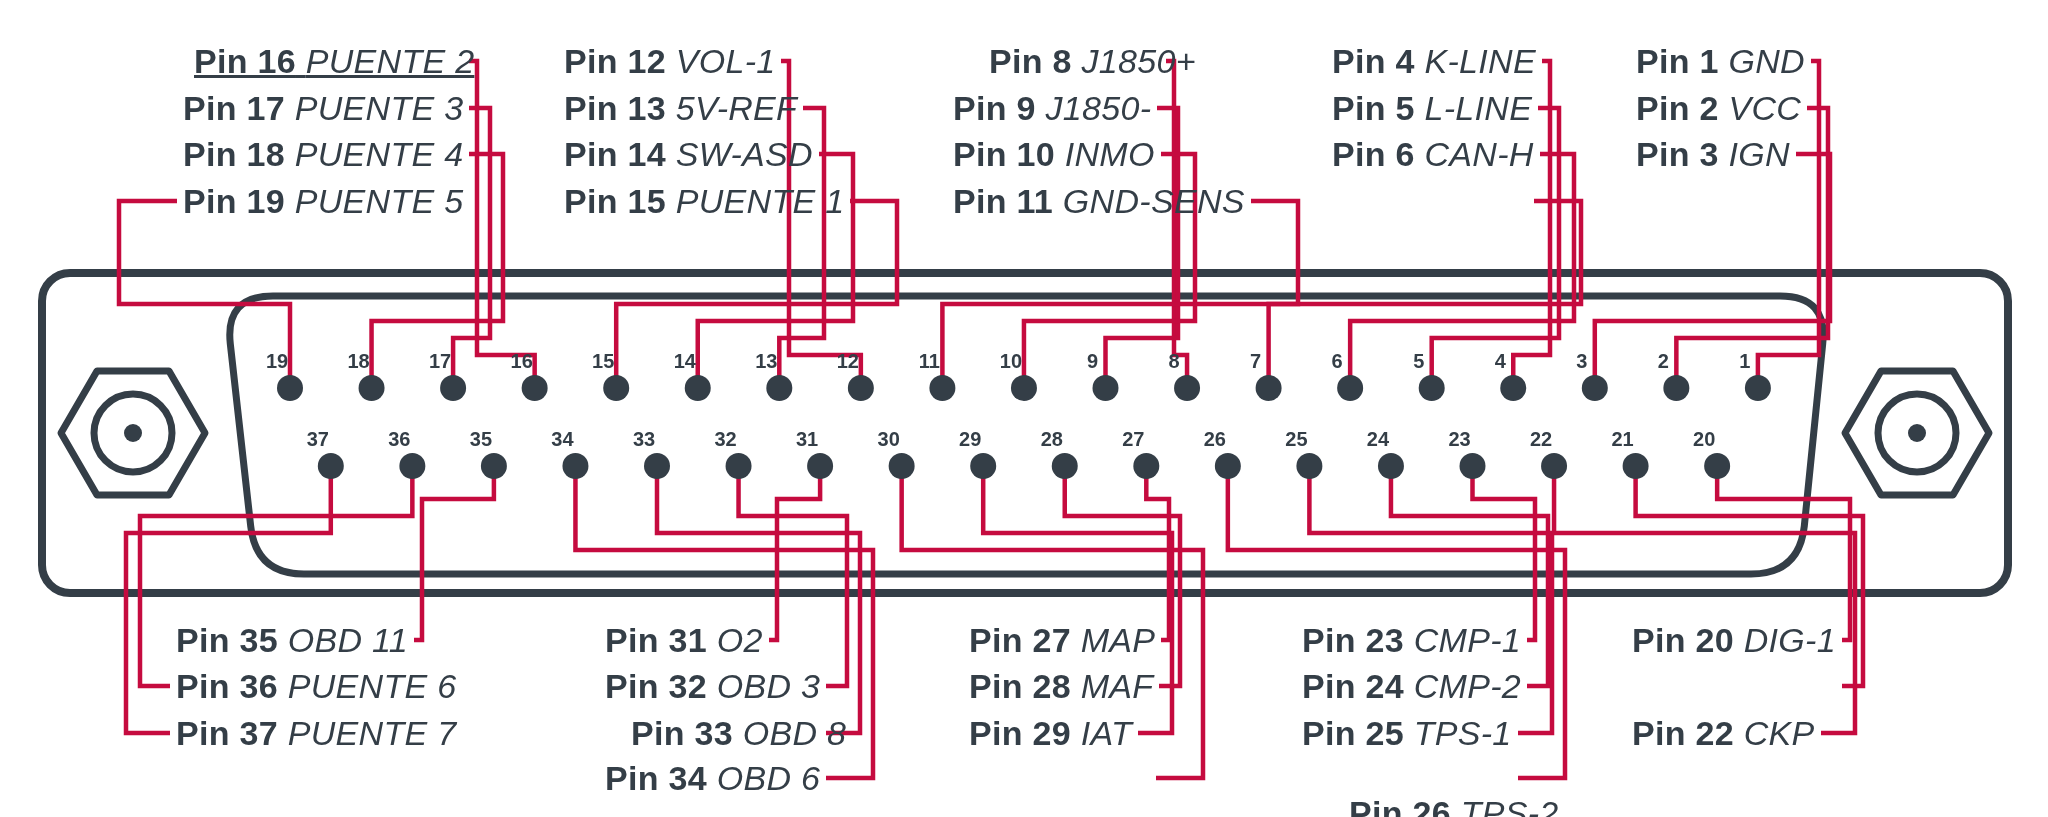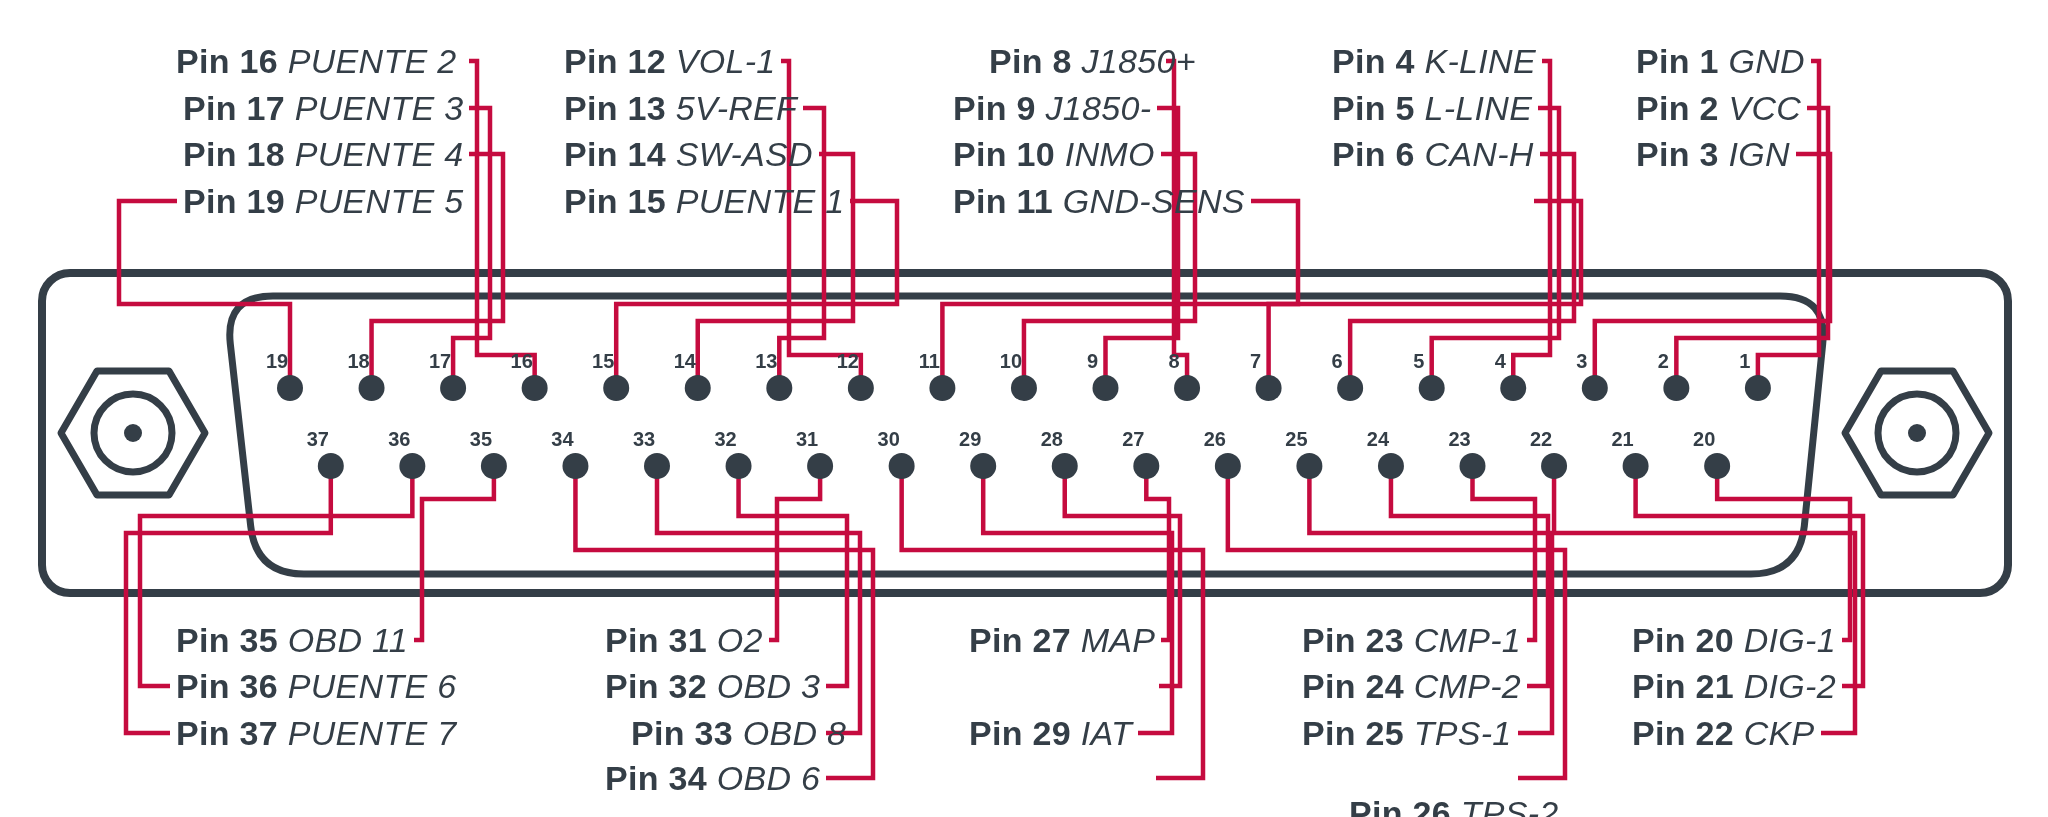--- a/index.html
+++ b/index.html
@@ -162,21 +162,21 @@
         <text x="725.55" y="446" text-anchor="middle" class="pinnum">32</text>
         <text x="644" y="446" text-anchor="middle" class="pinnum">33</text>
         <text x="562.45" y="446" text-anchor="middle" class="pinnum">34</text>
         <text x="480.9" y="446" text-anchor="middle" class="pinnum">35</text>
         <text x="399.35" y="446" text-anchor="middle" class="pinnum">36</text>
         <text x="317.8" y="446" text-anchor="middle" class="pinnum">37</text>
       </g>
   </svg>
 
   <div id="labels-layer">
-      <div class="pin-label" style="left: 176px; top: 40px;"><span class="pn">Pin 16</span>&nbsp;<span class="sig">PUENTE 2</span></div>
+      <div class="pin-label" style="left: 194px; top: 40px; text-decoration: underline;"><span class="pn">Pin 16</span>&nbsp;<span class="sig">PUENTE 2</span></div>
       <div class="pin-label" style="left: 183px; top: 87px;"><span class="pn">Pin 17</span>&nbsp;<span class="sig">PUENTE 3</span></div>
       <div class="pin-label" style="left: 183px; top: 133px;"><span class="pn">Pin 18</span>&nbsp;<span class="sig">PUENTE 4</span></div>
       <div class="pin-label" style="left: 183px; top: 180px;"><span class="pn">Pin 19</span>&nbsp;<span class="sig">PUENTE 5</span></div>
       <div class="pin-label" style="left: 564px; top: 40px;"><span class="pn">Pin 12</span>&nbsp;<span class="sig">VOL-1</span></div>
       <div class="pin-label" style="left: 564px; top: 87px;"><span class="pn">Pin 13</span>&nbsp;<span class="sig">5V-REF</span></div>
       <div class="pin-label" style="left: 564px; top: 133px;"><span class="pn">Pin 14</span>&nbsp;<span class="sig">SW-ASD</span></div>
       <div class="pin-label" style="left: 564px; top: 180px;"><span class="pn">Pin 15</span>&nbsp;<span class="sig">PUENTE 1</span></div>
       <div class="pin-label" style="left: 953px; top: 40px; margin-left: 36px;"><span class="pn">Pin 8</span>&nbsp;<span class="sig">J1850+</span></div>
       <div class="pin-label" style="left: 953px; top: 87px;"><span class="pn">Pin 9</span>&nbsp;<span class="sig">J1850-</span></div>
       <div class="pin-label" style="left: 953px; top: 133px;"><span class="pn">Pin 10</span>&nbsp;<span class="sig">INMO</span></div>
@@ -188,22 +188,22 @@
       <div class="pin-label" style="left: 1636px; top: 87px;"><span class="pn">Pin 2</span>&nbsp;<span class="sig">VCC</span></div>
       <div class="pin-label" style="left: 1636px; top: 133px;"><span class="pn">Pin 3</span>&nbsp;<span class="sig">IGN</span></div>
       <div class="pin-label" style="left: 176px; top: 619px;"><span class="pn">Pin 35</span>&nbsp;<span class="sig">OBD 11</span></div>
       <div class="pin-label" style="left: 176px; top: 665px;"><span class="pn">Pin 36</span>&nbsp;<span class="sig">PUENTE 6</span></div>
       <div class="pin-label" style="left: 176px; top: 712px;"><span class="pn">Pin 37</span>&nbsp;<span class="sig">PUENTE 7</span></div>
       <div class="pin-label" style="left: 605px; top: 619px;"><span class="pn">Pin 31</span>&nbsp;<span class="sig">O2</span></div>
       <div class="pin-label" style="left: 605px; top: 665px;"><span class="pn">Pin 32</span>&nbsp;<span class="sig">OBD 3</span></div>
       <div class="pin-label" style="left: 605px; top: 712px; margin-left: 26px;"><span class="pn">Pin 33</span>&nbsp;<span class="sig">OBD 8</span></div>
       <div class="pin-label" style="left: 605px; top: 757px;"><span class="pn">Pin 34</span>&nbsp;<span class="sig">OBD 6</span></div>
       <div class="pin-label" style="left: 969px; top: 619px;"><span class="pn">Pin 27</span>&nbsp;<span class="sig">MAP</span></div>
+      <div class="pin-label" style="left: 969px; top: 665px;"><span class="pn">Pin 28</span>&nbsp;<span class="sig">MAF</span></div>
       <div class="pin-label" style="left: 969px; top: 712px;"><span class="pn">Pin 29</span>&nbsp;<span class="sig">IAT</span></div>
       <div class="pin-label" style="left: 1302px; top: 619px;"><span class="pn">Pin 23</span>&nbsp;<span class="sig">CMP-1</span></div>
       <div class="pin-label" style="left: 1302px; top: 665px;"><span class="pn">Pin 24</span>&nbsp;<span class="sig">CMP-2</span></div>
       <div class="pin-label" style="left: 1302px; top: 712px;"><span class="pn">Pin 25</span>&nbsp;<span class="sig">TPS-1</span></div>
       <div class="pin-label" style="left: 1302px; top: 792px; margin-left: 47px;"><span class="pn">Pin 26</span>&nbsp;<span class="sig">TPS-2</span></div>
       <div class="pin-label" style="left: 1632px; top: 619px;"><span class="pn">Pin 20</span>&nbsp;<span class="sig">DIG-1</span></div>
-      <div class="pin-label" style="left: 1632px; top: 665px;"><span class="pn">Pin 21</span>&nbsp;<span class="sig">DIG-2</span></div>
       <div class="pin-label" style="left: 1632px; top: 712px;"><span class="pn">Pin 22</span>&nbsp;<span class="sig">CKP</span></div>
     </div>
 </div>
 
 </body></html>

